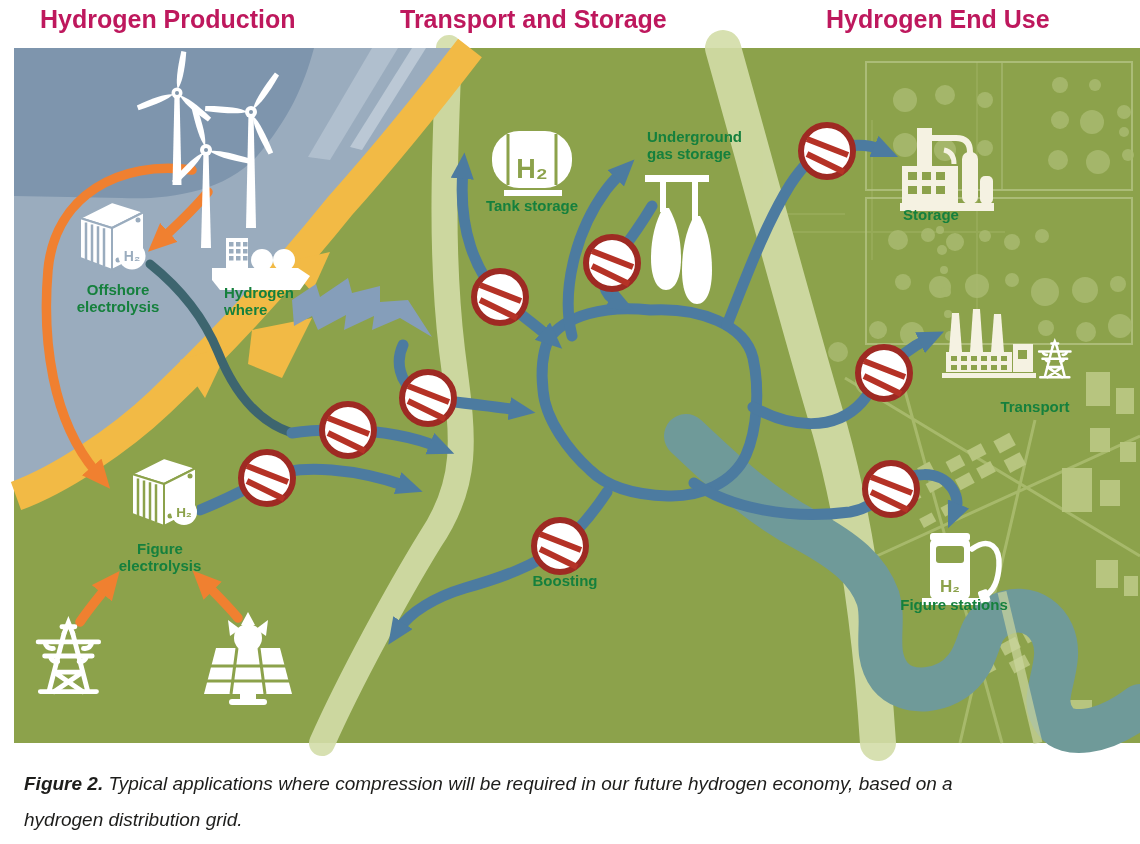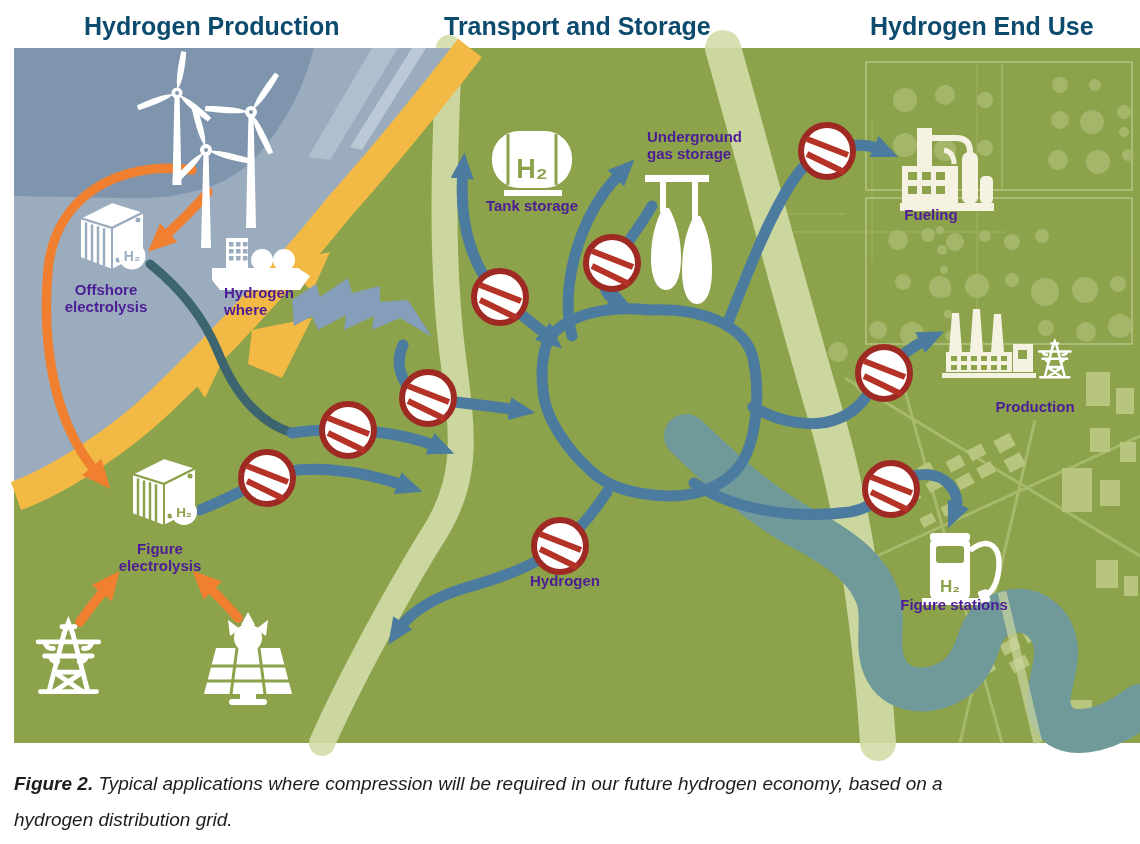--- a/index.html
+++ b/index.html
@@ -1,25 +1,25 @@
 <!DOCTYPE html>
 <html><head>
 <meta charset="utf-8">
 <style>
   html,body{margin:0;padding:0;background:#fff;}
   #stage{position:relative;width:1140px;height:844px;background:#fff;overflow:hidden;
          font-family:"Liberation Sans",sans-serif;}
-  .zone-title{position:absolute;top:11px;font:bold 25px/1.2 "Liberation Sans",sans-serif;
-              color:#0c4a6e;white-space:nowrap;margin-left:44px;}
+  .zone-title{position:absolute;top:4px;font:bold 25px/1.2 "Liberation Sans",sans-serif;
+              color:#be185d;white-space:nowrap;}
   #illu{position:absolute;left:0;top:0;}
-  .lbl{position:absolute;color:#4c1d95;font:bold 15px/1.15 "Liberation Sans",sans-serif;
+  .lbl{position:absolute;color:#15803d;font:bold 15px/1.15 "Liberation Sans",sans-serif;
        text-align:center;transform:translateX(-50%);pointer-events:none;}
   .lbl.left{transform:none;text-align:left;}
   .lbl.nowrap{white-space:nowrap;}
-  #caption{position:absolute;left:14px;top:766px;width:980px;color:#1d1d1b;
+  #caption{position:absolute;left:24px;top:766px;width:980px;color:#1d1d1b;
            font:italic 19px/1.9 "Liberation Sans",sans-serif;}
   #caption .figlab{font-weight:bold;}
 </style>
 </head>
 <body>
 
 <div id="stage">
 
   <div class="zone-title" style="left:40px">Hydrogen Production</div>
   <div class="zone-title" style="left:826px">Hydrogen End Use</div>
@@ -371,24 +371,24 @@
       <use href="#comp" transform="translate(428,398)"></use>
       <use href="#comp" transform="translate(348,430)"></use>
       <use href="#comp" transform="translate(267,478)"></use>
       <use href="#comp" transform="translate(560,546)"></use>
       <use href="#comp" transform="translate(827,151)"></use>
       <use href="#comp" transform="translate(884,373)"></use>
       <use href="#comp" transform="translate(891,489)"></use>
     </g>
   </svg>
 
-  <div class="lbl" style="left:106px;top:281px;width:95px">Offshore electrolysis</div>
+  <div class="lbl" style="left:118px;top:281px;width:95px">Offshore electrolysis</div>
   <div class="lbl left" style="left:224px;top:284px;width:85px">Hydrogen where</div>
   <div class="lbl nowrap" style="left:532px;top:197px">Tank storage</div>
   <div class="lbl left" style="left:647px;top:128px;width:100px">Underground gas storage</div>
-  <div class="lbl nowrap" style="left:565px;top:572px">Hydrogen</div>
+  <div class="lbl nowrap" style="left:565px;top:572px">Boosting</div>
   <div class="lbl" style="left:160px;top:540px;width:95px">Figure electrolysis</div>
-  <div class="lbl nowrap" style="left:931px;top:206px">Fueling</div>
-  <div class="lbl nowrap" style="left:1035px;top:398px">Production</div>
+  <div class="lbl nowrap" style="left:931px;top:206px">Storage</div>
+  <div class="lbl nowrap" style="left:1035px;top:398px">Transport</div>
   <div class="lbl nowrap" style="left:954px;top:596px">Figure stations</div>
 
   <div id="caption"><span class="figlab">Figure 2.</span><span> Typical applications where compression will be required in our future hydrogen economy, based on a hydrogen distribution grid.</span></div>
 </div>
 
 </body></html>

